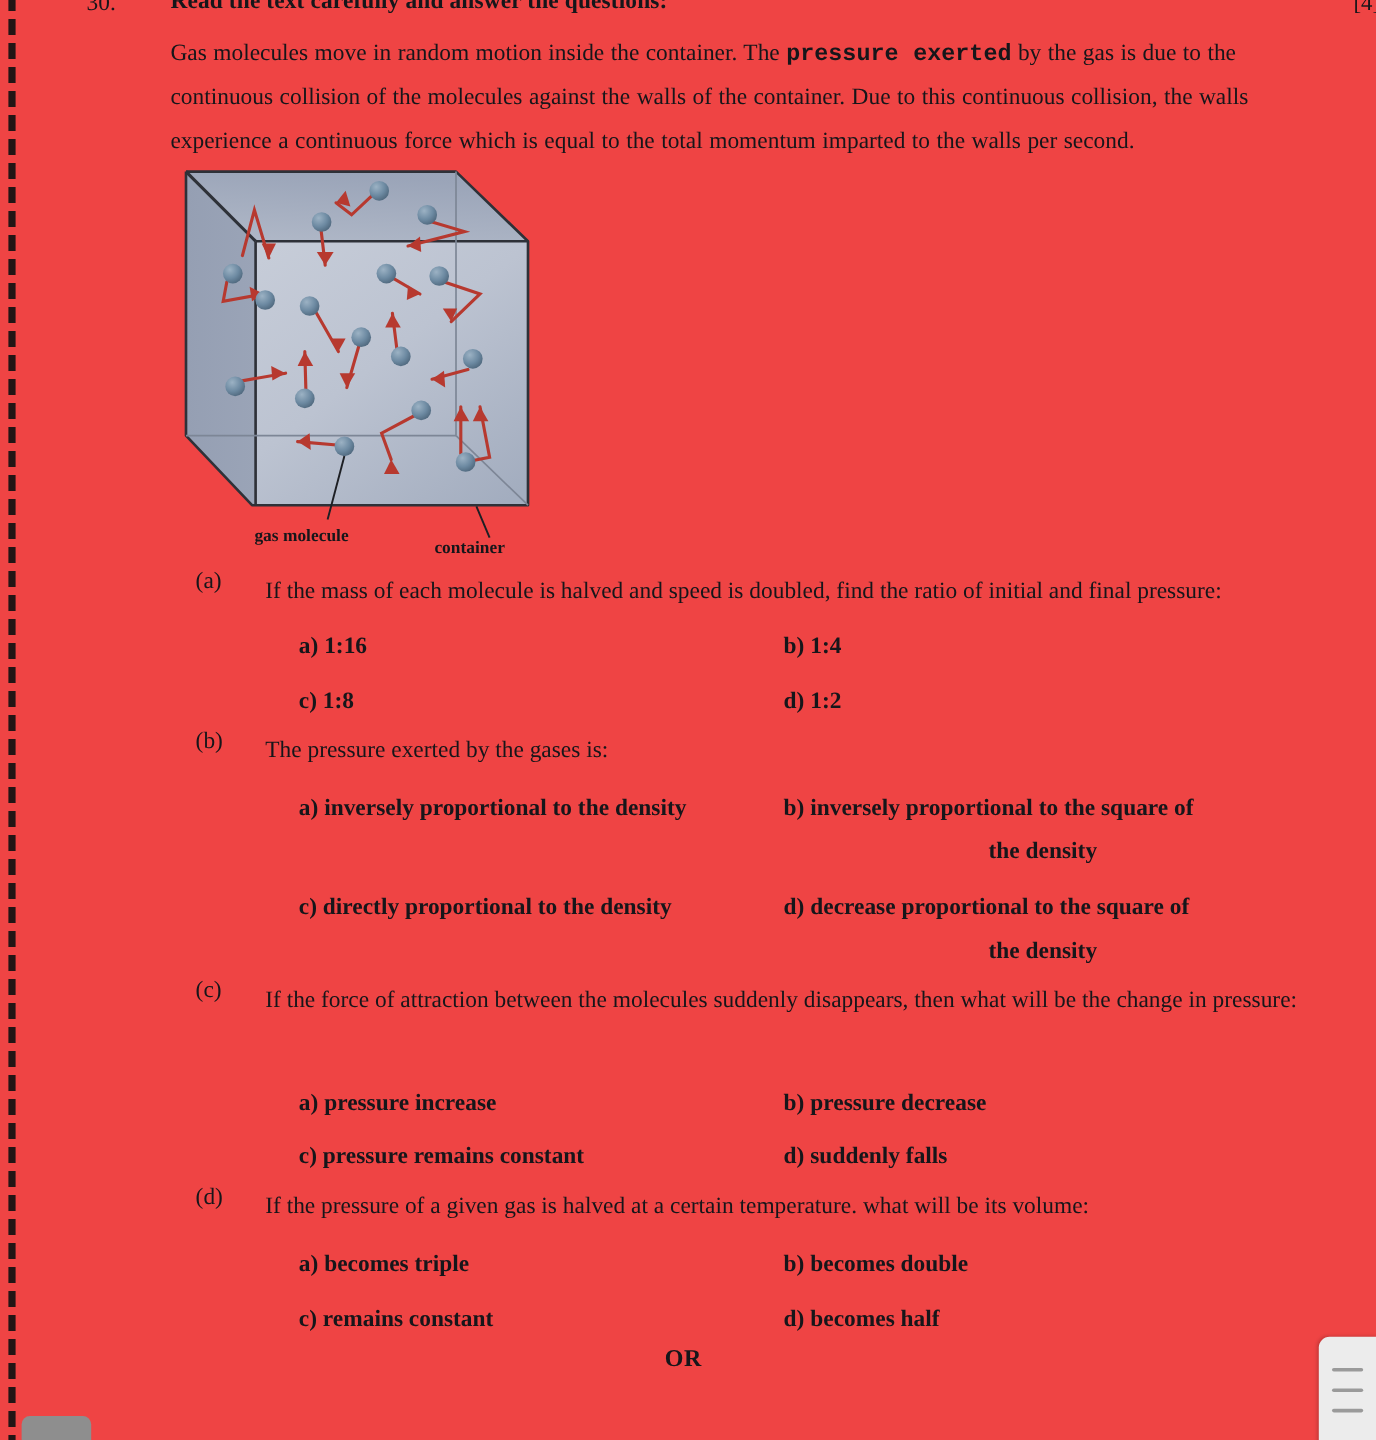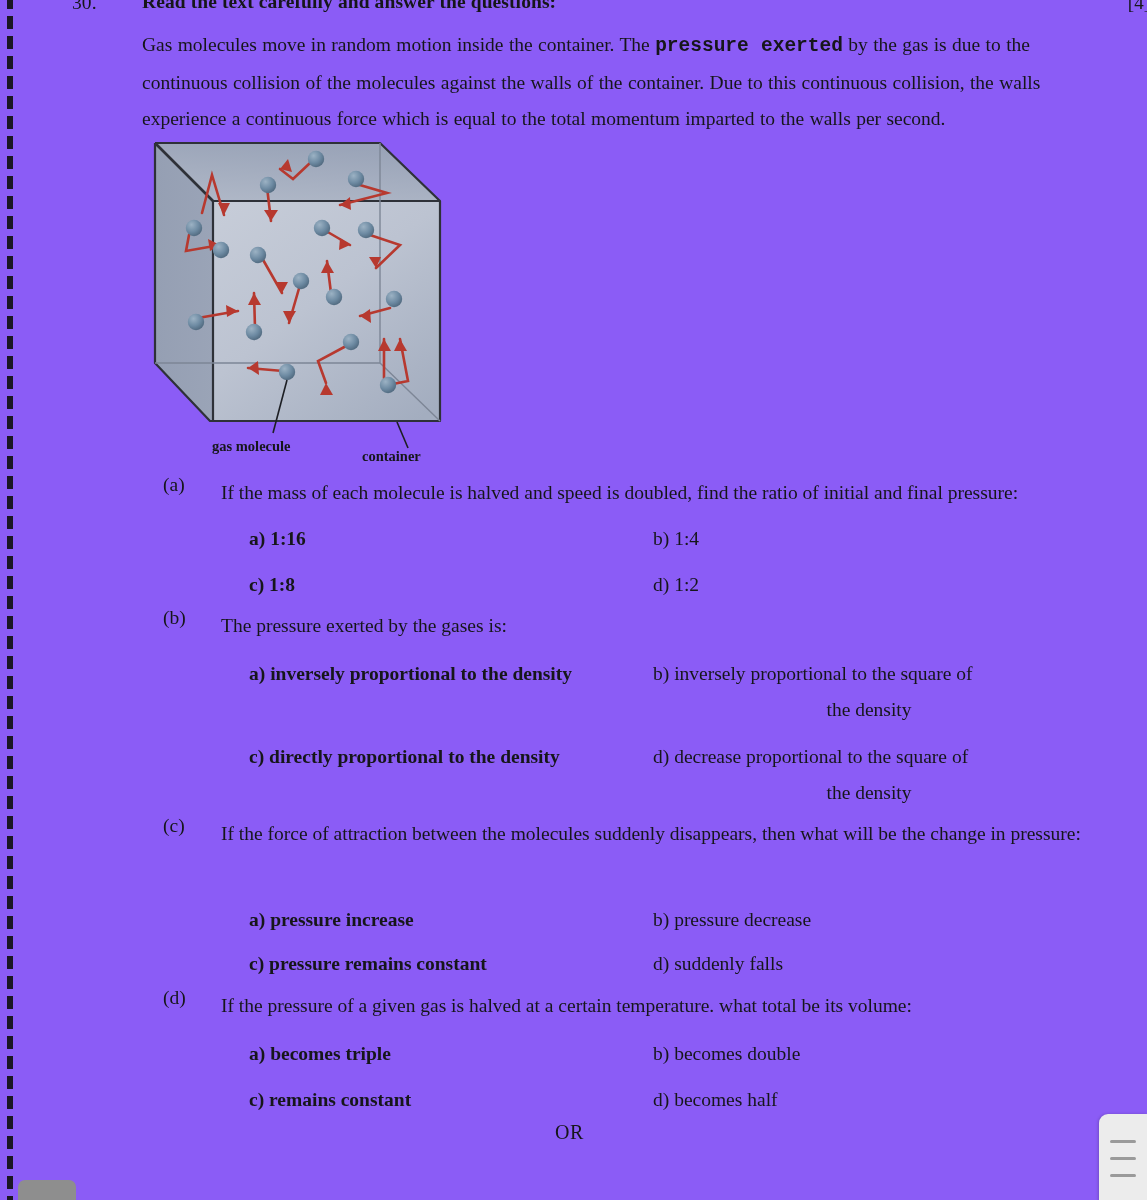--- a/index.html
+++ b/index.html
@@ -14,21 +14,21 @@
     position: relative;
     overflow: hidden;
     font-family: "Liberation Serif", "DejaVu Serif", serif;
     color: #16161a;
   }
 
   
   #page {
     position: absolute;
     inset: 0;
-    background: #8b5cf6;
+    background: #ef4444;
   }
 
   
   #perforation {
     position: absolute;
     left: 7px;
     top: -4px;
     width: 6px;
     height: 1210px;
     background-image: repeating-linear-gradient(
@@ -100,31 +100,31 @@
     font-size: 19.5px;
     line-height: 37px;
     width: 880px;
   }
   .opt {
     position: absolute;
     font-size: 19.5px;
     line-height: 36px;
   }
   .opt.col-a { left: 249px; width: 380px; font-weight: bold; }
-  .opt.col-b { left: 653px; width: 400px; }
+  .opt.col-b { left: 653px; width: 400px; font-weight: bold; }
   .opt .cont { display: block; padding-left: 32px; text-align: center; }
 
   #or-line {
     position: absolute;
     left: 0;
     right: 0;
     top: 1121px;
     text-align: center;
     font-size: 20px;
-    font-weight: 400;
+    font-weight: 700;
     letter-spacing: .6px;
     padding-left: 44px;
   }
   
   #or-line span { position: relative; left: -26px; }
 
   
   #fab-menu {
     position: absolute;
     right: 0px;
@@ -299,21 +299,21 @@
     <div class="qlabel" style="top:815px">(c)</div>
     <div class="qtext" style="top:815px;width:870px">If the force of attraction between the molecules suddenly disappears, then what will be the change in pressure:</div>
     <div class="opt col-a" style="top:902px"><span>a)</span> <span>pressure increase</span></div>
     <div class="opt col-b" style="top:902px"><span>b)</span> <span>pressure decrease</span></div>
     <div class="opt col-a" style="top:946px"><span>c)</span> <span>pressure remains constant</span></div>
     <div class="opt col-b" style="top:946px"><span>d)</span> <span>suddenly falls</span></div>
   </div>
 
   <div class="qitem">
     <div class="qlabel" style="top:987px">(d)</div>
-    <div class="qtext" style="top:987px">If the pressure of a given gas is halved at a certain temperature. what total be its volume:</div>
+    <div class="qtext" style="top:987px">If the pressure of a given gas is halved at a certain temperature. what will be its volume:</div>
     <div class="opt col-a" style="top:1036px"><span>a)</span> <span>becomes triple</span></div>
     <div class="opt col-b" style="top:1036px"><span>b)</span> <span>becomes double</span></div>
     <div class="opt col-a" style="top:1082px"><span>c)</span> <span>remains constant</span></div>
     <div class="opt col-b" style="top:1082px"><span>d)</span> <span>becomes half</span></div>
   </div>
 
   <div id="or-line"><span>OR</span></div>
 
   <div id="fab-menu">
     <div class="bar"></div>

